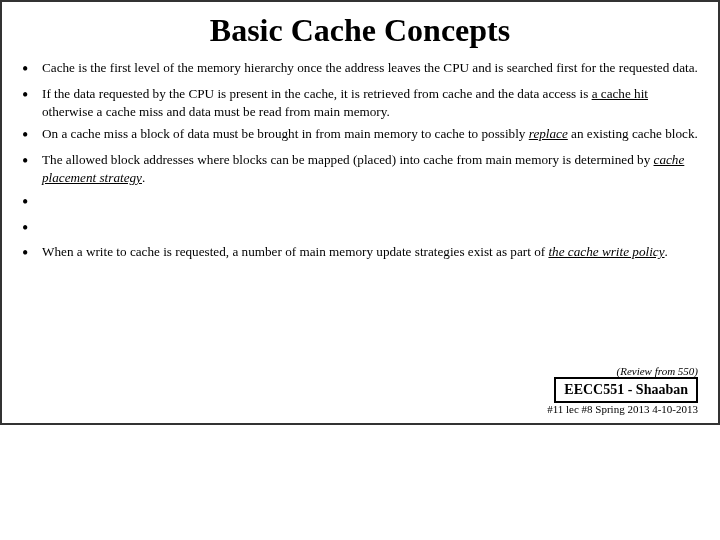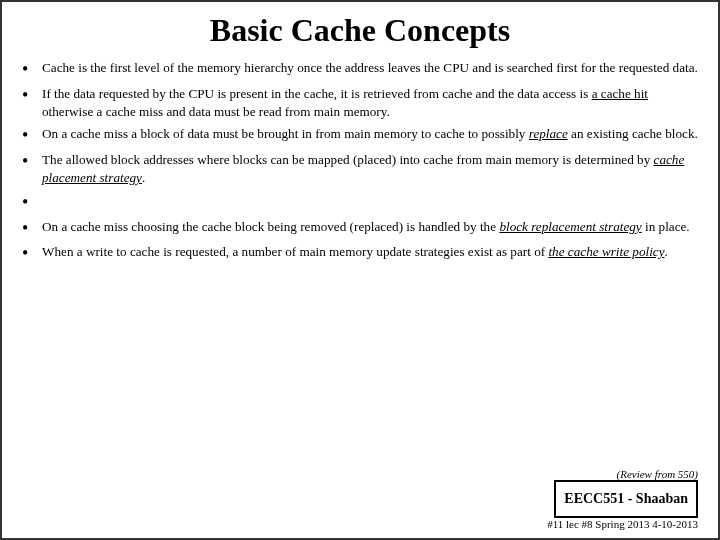--- a/index.html
+++ b/index.html
@@ -5,21 +5,21 @@
     * { margin: 0; padding: 0; box-sizing: border-box; }
     body {
       width: 720px;
       height: 540px;
       background: #ffffff;
       font-family: 'Times New Roman', Times, serif;
       overflow: hidden;
     }
     .slide {
       width: 720px;
-      height: 540px;
+      height: 425px;
       background: #ffffff;
       border: 2px solid #333;
       display: flex;
       flex-direction: column;
       padding: 10px 20px 8px 20px;
     }
     .title {
       text-align: center;
       font-size: 32px;
       font-weight: bold;
@@ -58,21 +58,21 @@
       margin-top: 4px;
     }
     .footer-left {
       font-size: 11px;
       color: #000;
       font-style: italic;
     }
     .footer-right-box {
       border: 2px solid #000;
       background: #fff;
-      padding: 9px 8px;
+      padding: 3px 8px;
       font-size: 14px;
       font-weight: bold;
       color: #000;
       font-family: 'Times New Roman', Times, serif;
       text-align: center;
     }
     .footer-page {
       font-size: 11px;
       color: #000;
     }
@@ -98,21 +98,20 @@
       </div>
       <div class="bullet">
         <span class="bullet-dot">•</span>
         <span class="bullet-text"><span>The allowed block addresses where blocks can be mapped (placed) into cache from main memory is determined by </span><span style="text-decoration: underline; font-style: italic;">cache placement strategy</span><span>.</span></span>
       </div>
       <div class="bullet">
         <span class="bullet-dot">•</span>
       </div>
       <div class="bullet">
         <span class="bullet-dot">•</span>
-        <span class="bullet-text"><span>On a cache miss choosing the cache block being removed (replaced) is handled by the </span><span style="text-decoration: underline; font-style: italic;">block replacement strategy</span><span> in place.</span></span>
       </div>
       <div class="bullet">
         <span class="bullet-dot">•</span>
         <span class="bullet-text"><span>When a write to cache is requested, a number of main memory update strategies exist as part of </span><span style="text-decoration: underline; font-style: italic;">the cache write policy</span><span>.</span></span>
       </div>
     </div>
   <div class="footer">
     <div class="footer-left">(Review from 550)</div>
     <div class="footer-right-box">EECC551 - Shaaban</div>
     <div class="footer-page">#11  lec #8   Spring 2013  4-10-2013</div>

